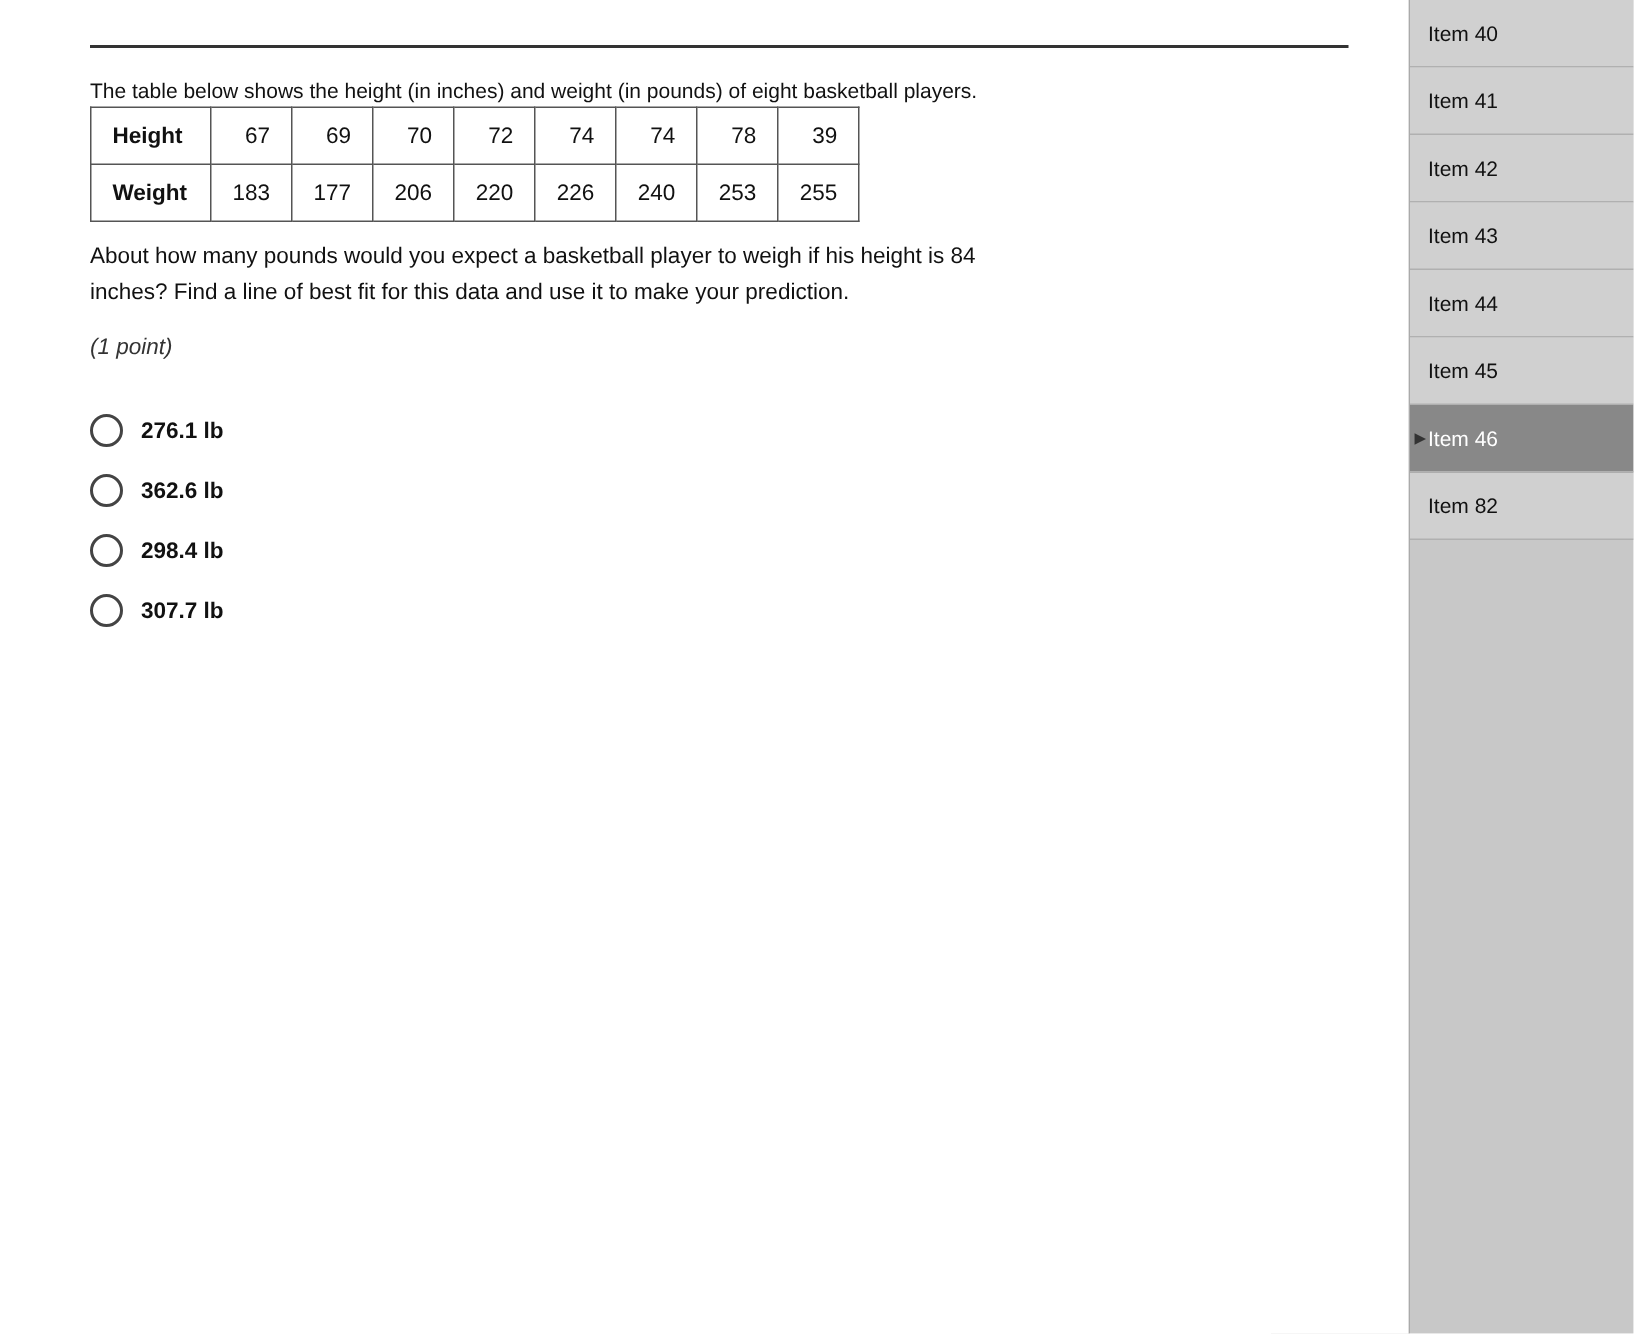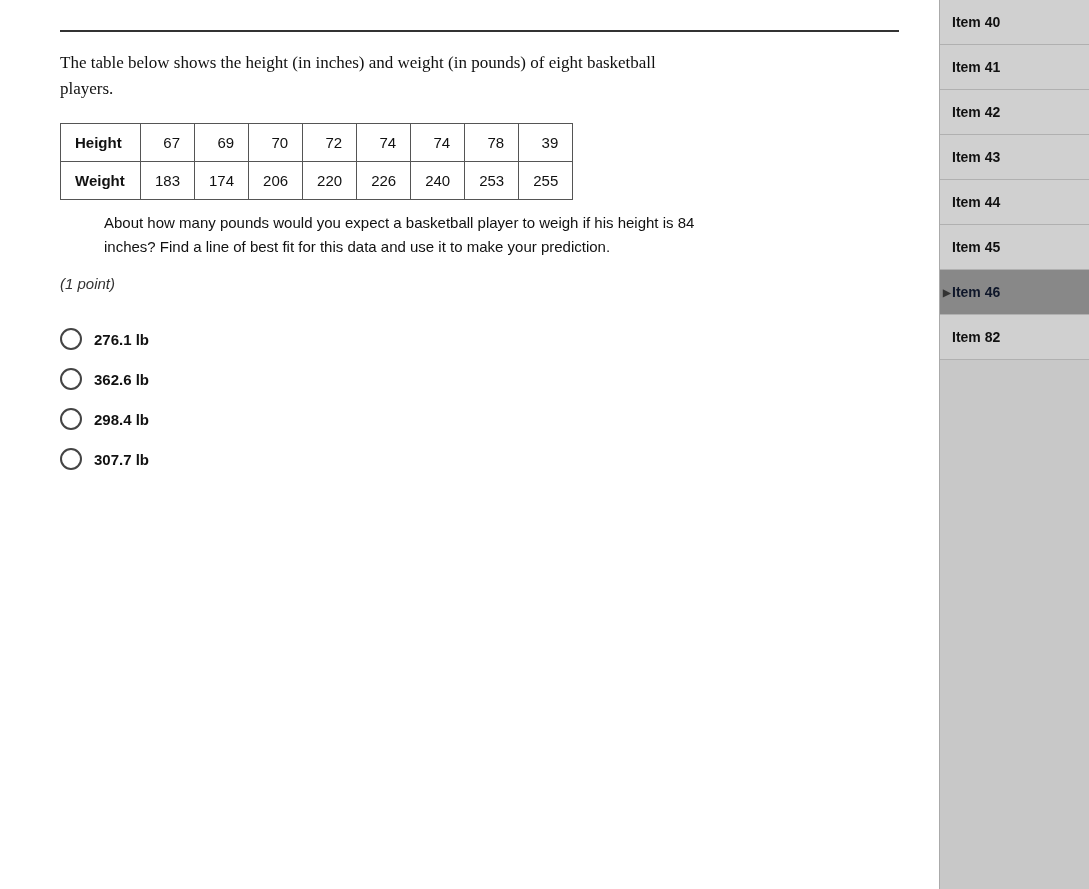--- a/index.html
+++ b/index.html
@@ -19,26 +19,24 @@
       overflow-y: auto;
       position: relative;
     }
 
     .top-line {
       border-top: 2px solid #333;
       margin-bottom: 18px;
     }
 
     .intro-text {
-      font-size: 17px;
+      font-size: 14px;
       line-height: 1.5;
       color: #111;
-      margin-bottom: 22px;
       max-width: 640px;
-      font-family: Liberation Serif, serif;
     }
 
     .data-table {
       border-collapse: collapse;
       margin-bottom: 11px;
       max-width: 580px;
     }
 
     .data-table td {
       border: 1px solid #555;
@@ -54,21 +52,20 @@
       text-align: left;
       min-width: 80px;
     }
 
     .question-text {
       font-size: 15px;
       line-height: 1.6;
       color: #111;
       margin-bottom: 16px;
       max-width: 640px;
-      margin-left: 44px;
     }
 
     .points-text {
       font-size: 15px;
       font-style: italic;
       color: #333;
       margin-bottom: 36px;
     }
 
     .answer-option {
@@ -94,36 +91,35 @@
       color: #111;
     }
 
     
     .sidebar {
       width: 150px;
       background: #c8c8c8;
       display: flex;
       flex-direction: column;
       border-left: 1px solid #aaa;
-      font-weight: bold;
     }
 
     .sidebar-item {
       padding: 14px 12px;
       font-size: 14px;
       color: #111;
       border-bottom: 1px solid #b0b0b0;
       cursor: pointer;
       background: #d0d0d0;
       text-align: left;
     }
 
     .sidebar-item.active-arrow {
       background: #888;
-      color: #0f172a;
+      color: #ffffff;
       position: relative;
     }
 
     .sidebar-item.active-arrow::before {
       content: '▶';
       position: absolute;
       left: 3px;
       top: 50%;
       transform: translateY(-50%);
       font-size: 10px;
@@ -147,21 +143,21 @@
         <td>70</td>
         <td>72</td>
         <td>74</td>
         <td>74</td>
         <td>78</td>
         <td>39</td>
       </tr>
       <tr>
         <td class="row-header">Weight</td>
         <td>183</td>
-        <td>174</td>
+        <td>177</td>
         <td>206</td>
         <td>220</td>
         <td>226</td>
         <td>240</td>
         <td>253</td>
         <td>255</td>
       </tr>
     </tbody>
   </table>
 

